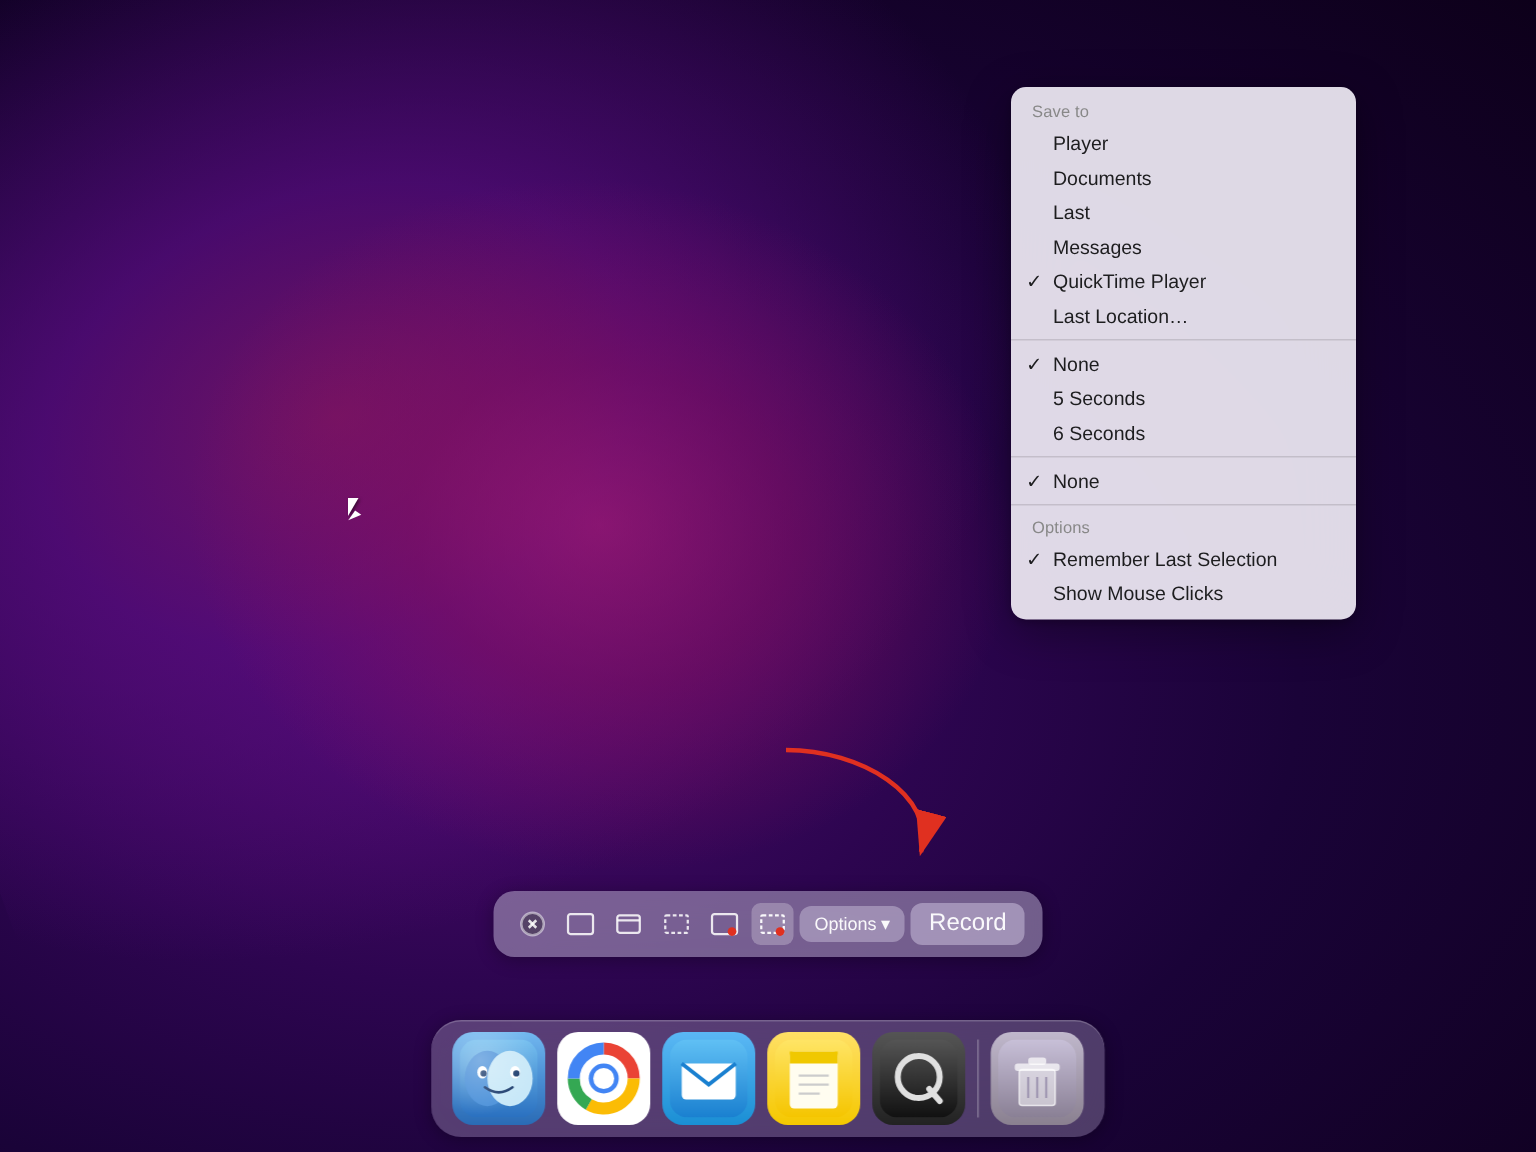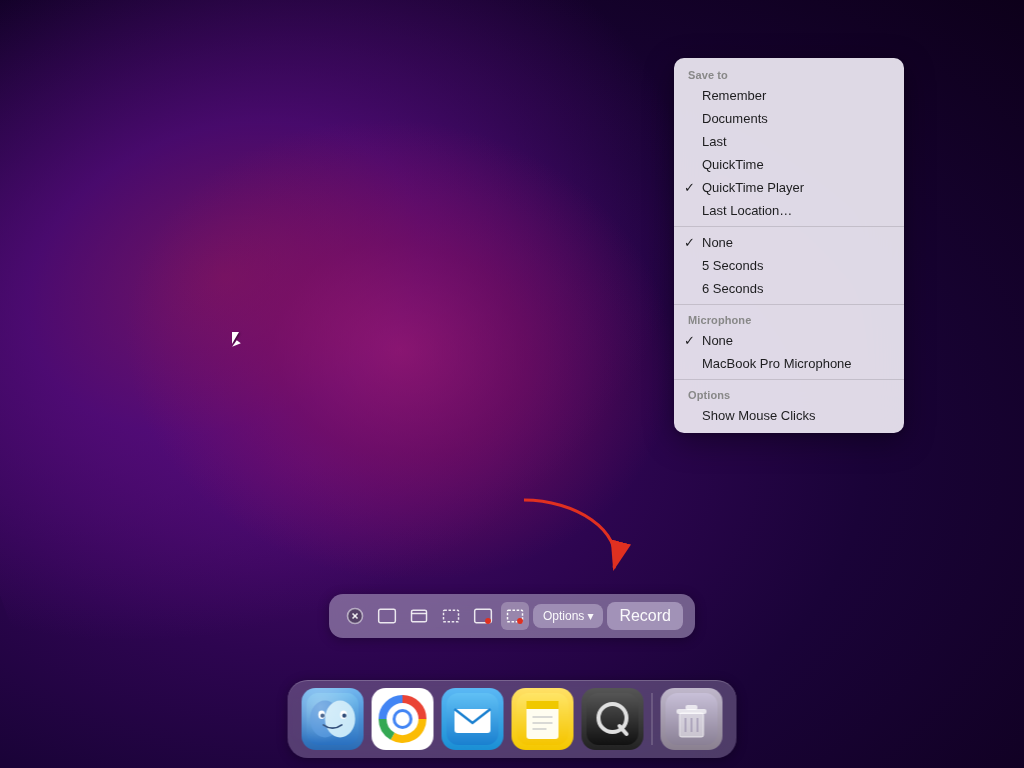--- a/index.html
+++ b/index.html
@@ -87,21 +87,21 @@
       border-radius: 10px;
       padding: 6px 0;
       z-index: 100;
       box-shadow: 0 8px 30px rgba(0,0,0,0.35), 0 2px 6px rgba(0,0,0,0.2);
     }
 
     .menu-section-label {
       padding: 5px 14px 3px;
       font-size: 11px;
       color: #888;
-      font-weight: 700;
+      font-weight: 400;
       letter-spacing: 0.01em;
     }
 
     .menu-item {
       padding: 4px 14px 4px 28px;
       font-size: 13px;
       color: #1d1d1f;
       cursor: pointer;
       position: relative;
       white-space: nowrap;
@@ -262,42 +262,41 @@
 </head>
 <body>
 
 <div id="desktop"></div>
 
 <div id="cursor"></div>
 
 <div id="context-menu">
 
   <div class="menu-section-label">Save to</div>
-  <div class="menu-item">Remember</div>
+  <div class="menu-item">Player</div>
   <div class="menu-item">Documents</div>
   <div class="menu-item">Last</div>
-  <div class="menu-item">QuickTime</div>
+  <div class="menu-item">Messages</div>
   <div class="menu-item checked">QuickTime Player</div>
   <div class="menu-item">Last Location…</div>
 
   <div class="menu-divider"></div>
 
   <div class="menu-item checked">None</div>
   <div class="menu-item">5 Seconds</div>
   <div class="menu-item">6 Seconds</div>
 
   <div class="menu-divider"></div>
 
-  <div class="menu-section-label">Microphone</div>
   <div class="menu-item checked">None</div>
-  <div class="menu-item">MacBook Pro Microphone</div>
 
   <div class="menu-divider"></div>
 
   <div class="menu-section-label">Options</div>
+  <div class="menu-item checked">Remember Last Selection</div>
   <div class="menu-item">Show Mouse Clicks</div>
 
 </div>
 
 <svg id="arrow" viewBox="0 0 120 90" xmlns="http://www.w3.org/2000/svg">
   <defs>
     <marker id="arrowhead" markerWidth="10" markerHeight="7" refX="9" refY="3.5" orient="auto">
       <polygon points="0 0, 10 3.5, 0 7" fill="#e03020"></polygon>
     </marker>
   </defs>

